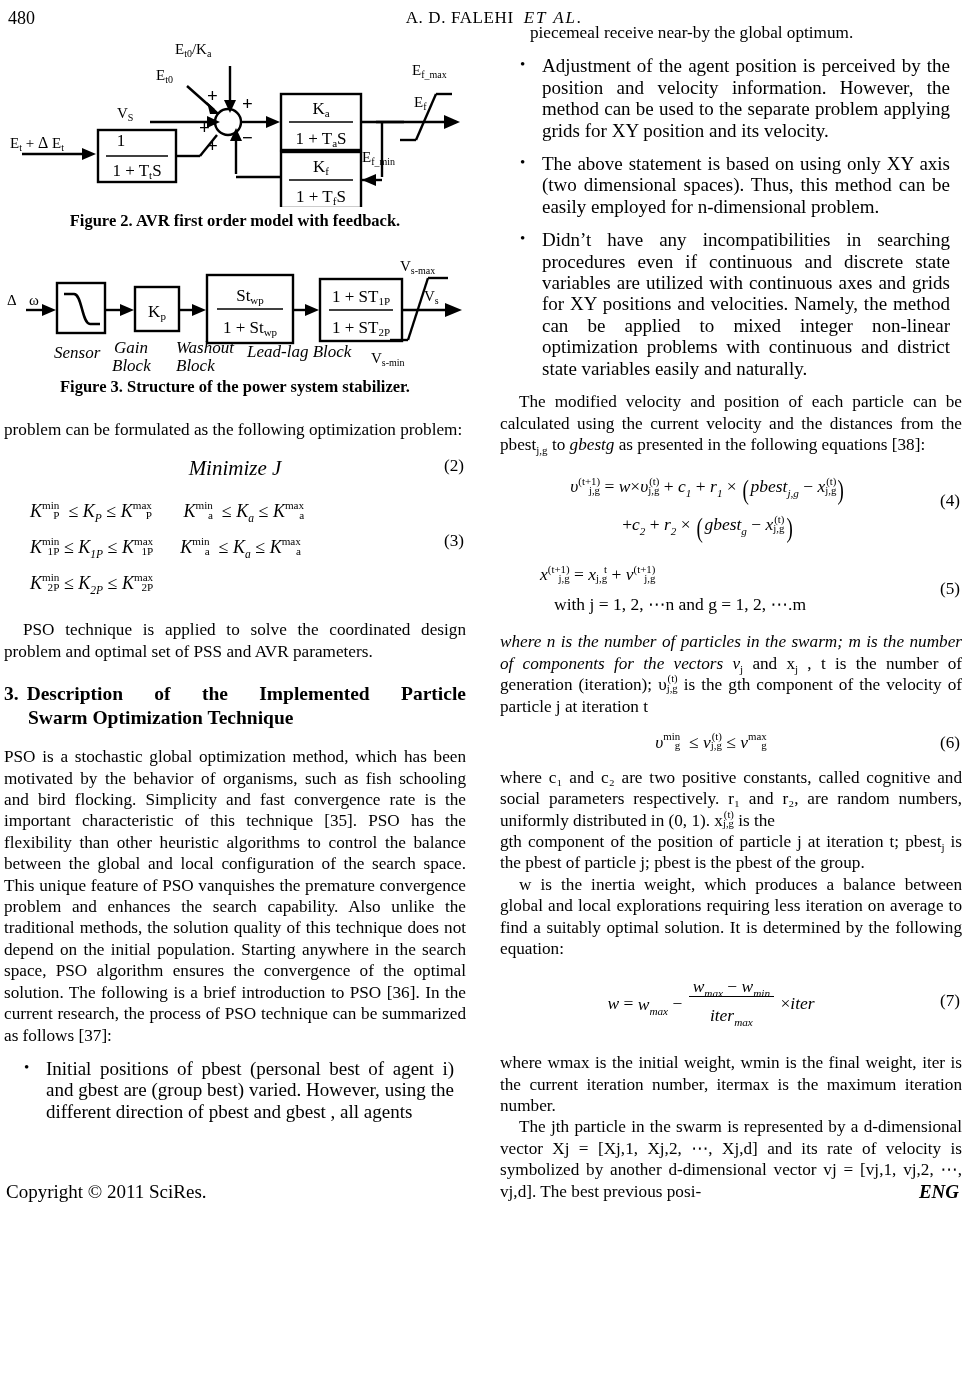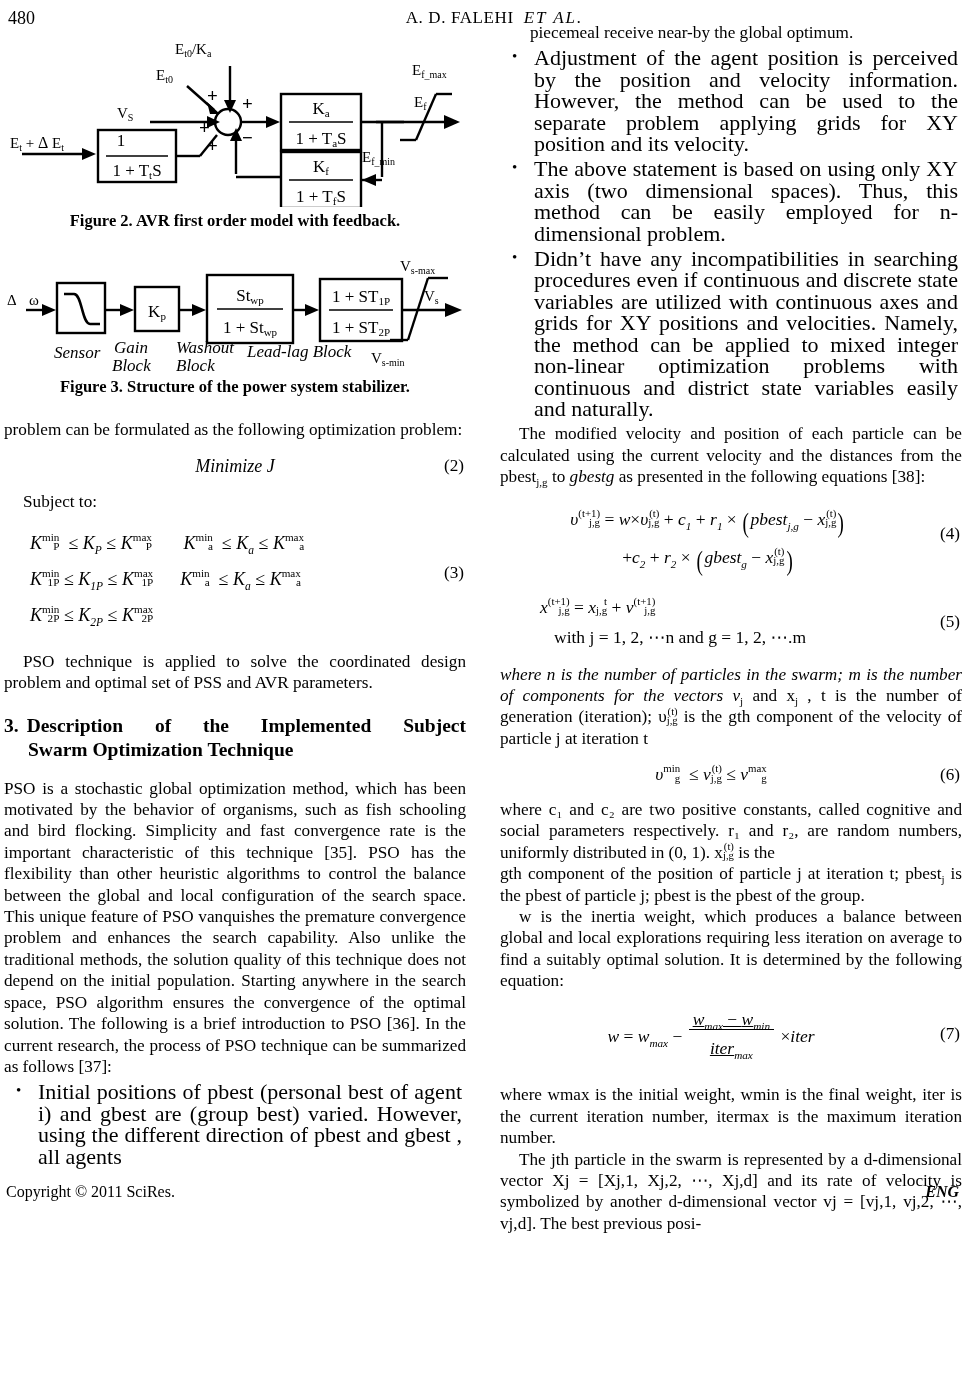--- a/index.html
+++ b/index.html
@@ -72,24 +72,24 @@
   p.body.indent { text-indent: 19px; }
 
   ul.bullets {
     margin: 0;
     padding: 0;
     list-style: none;
   }
   ul.bullets li {
     position: relative;
     padding-left: 30px;
-    font-size: 22px;
+    font-size: 19px;
     line-height: 21.4px;
     text-align: justify;
-    margin: 4px;
+    margin: 12px;
   }
   ul.bullets li::before {
     content: "\2022";
     position: absolute;
     left: 8px;
     top: -1px;
     font-size: 15px;
   }
 
   
@@ -140,40 +140,39 @@
   .subsup span { display: block; }
   .subsup .sup-part { margin-bottom: -0.15em; }
 
   .frac {
     display: inline-block;
     vertical-align: middle;
     text-align: center;
     font-size: 1em;
     line-height: 1.08;
     margin: 0 2px;
-    text-decoration: underline;
   }
   .frac .num { display: block; padding: 0 4px; }
   .frac .den { display: block; border-top: 1.3px solid #000; padding: 9px 4px; }
 
   .big-paren {
     display: inline-block;
     font-size: 1.6em;
     vertical-align: -0.25em;
     font-style: normal;
     transform: scaleX(.68);
   }
 
   
   .footer {
     position: absolute;
     left: 6px;
     right: 6px;
     bottom: 16px;
-    font-size: 16px;
+    font-size: 19px;
     line-height: 20px;
   }
   .footer .left { float: left; }
   .footer .right { float: right; font-style: italic; font-weight: bold; }
 
   
   svg.fig { display: block; }
   svg.fig text { font-family: "Liberation Serif","DejaVu Serif",serif; }
 </style>
 </head>
@@ -307,25 +306,24 @@
           <text x="420" y="48">V<tspan font-size="10" dy="3">s</tspan></text>
           <text x="367" y="110">V<tspan font-size="10" dy="3">s-min</tspan></text>
         </g>
       </svg>
       <div class="figcap">Figure 3. Structure of the power system stabilizer.</div>
     </div>
 
     <p class="body" style="margin-top:22px">problem can be formulated as the following optimization problem:</p>
 
     <div class="eq-row" style="margin-top:16px">
-      <div class="eq-body"><span class="mi" style="font-size:18px">Minimize  J</span></div>
+      <div class="eq-body"><span class="mi" style="font-size:21px">Minimize  J</span></div>
       <span class="eq-num" style="top:0">(2)</span>
     </div>
 
-    <p class="body" style="margin-top:14px;text-indent:19px">Subject to:</p>
 
     <div class="eq-row" style="margin-top:12px;font-size:18px">
       <div style="padding-left:26px;line-height:36px">
         <div>
           <span class="mi">K<span class="subsup"><span class="sup-part">min</span><span>P</span></span></span>
           &nbsp;≤ <span class="mi">K<sub>P</sub></span> ≤ <span class="mi">K<span class="subsup"><span class="sup-part">max</span><span>P</span></span></span>
           &nbsp;&nbsp;&nbsp;&nbsp;&nbsp;
           <span class="mi">K<span class="subsup"><span class="sup-part">min</span><span>a</span></span></span>
           &nbsp;≤ <span class="mi">K<sub>a</sub></span> ≤ <span class="mi">K<span class="subsup"><span class="sup-part">max</span><span>a</span></span></span>
         </div>
@@ -340,21 +338,21 @@
           <span class="mi">K<span class="subsup"><span class="sup-part">min</span><span>2P</span></span></span>
           ≤ <span class="mi">K<sub>2P</sub></span> ≤ <span class="mi">K<span class="subsup"><span class="sup-part">max</span><span>2P</span></span></span>
         </div>
       </div>
       <span class="eq-num" style="top:38px">(3)</span>
     </div>
 
     <p class="body indent" style="margin-top:18px">PSO technique is applied to solve the coordinated design problem and optimal set of PSS and AVR parameters.</p>
 
     <h2 class="section">
-      <span class="l1"><span class="numlbl">3.</span><span>Description of the Implemented Subject</span></span>
+      <span class="l1"><span class="numlbl">3.</span><span>Description of the Implemented Particle</span></span>
       <span class="l2">Swarm Optimization Technique</span>
     </h2>
 
     <p class="body">PSO is a stochastic global optimization method, which has been motivated by the behavior of organisms, such as fish schooling and bird flocking. Simplicity and fast convergence rate is the important characteristic of this technique [35]. PSO has the flexibility than other heuristic algorithms to control the balance between the global and local configuration of the search space. This unique feature of PSO vanquishes the premature convergence problem and enhances the search capability. Also unlike the traditional methods, the solution quality of this technique does not depend on the initial population. Starting anywhere in the search space, PSO algorithm ensures the convergence of the optimal solution. The following is a brief introduction to PSO [36]. In the current research, the process of PSO technique can be summarized as follows [37]:</p>
 
     <ul class="bullets">
       <li>Initial positions of  pbest (personal best of agent i) and  gbest are (group best) varied. However, using the different  direction  of   pbest and gbest ,  all  agents</li>
     </ul>
   </div>
 

